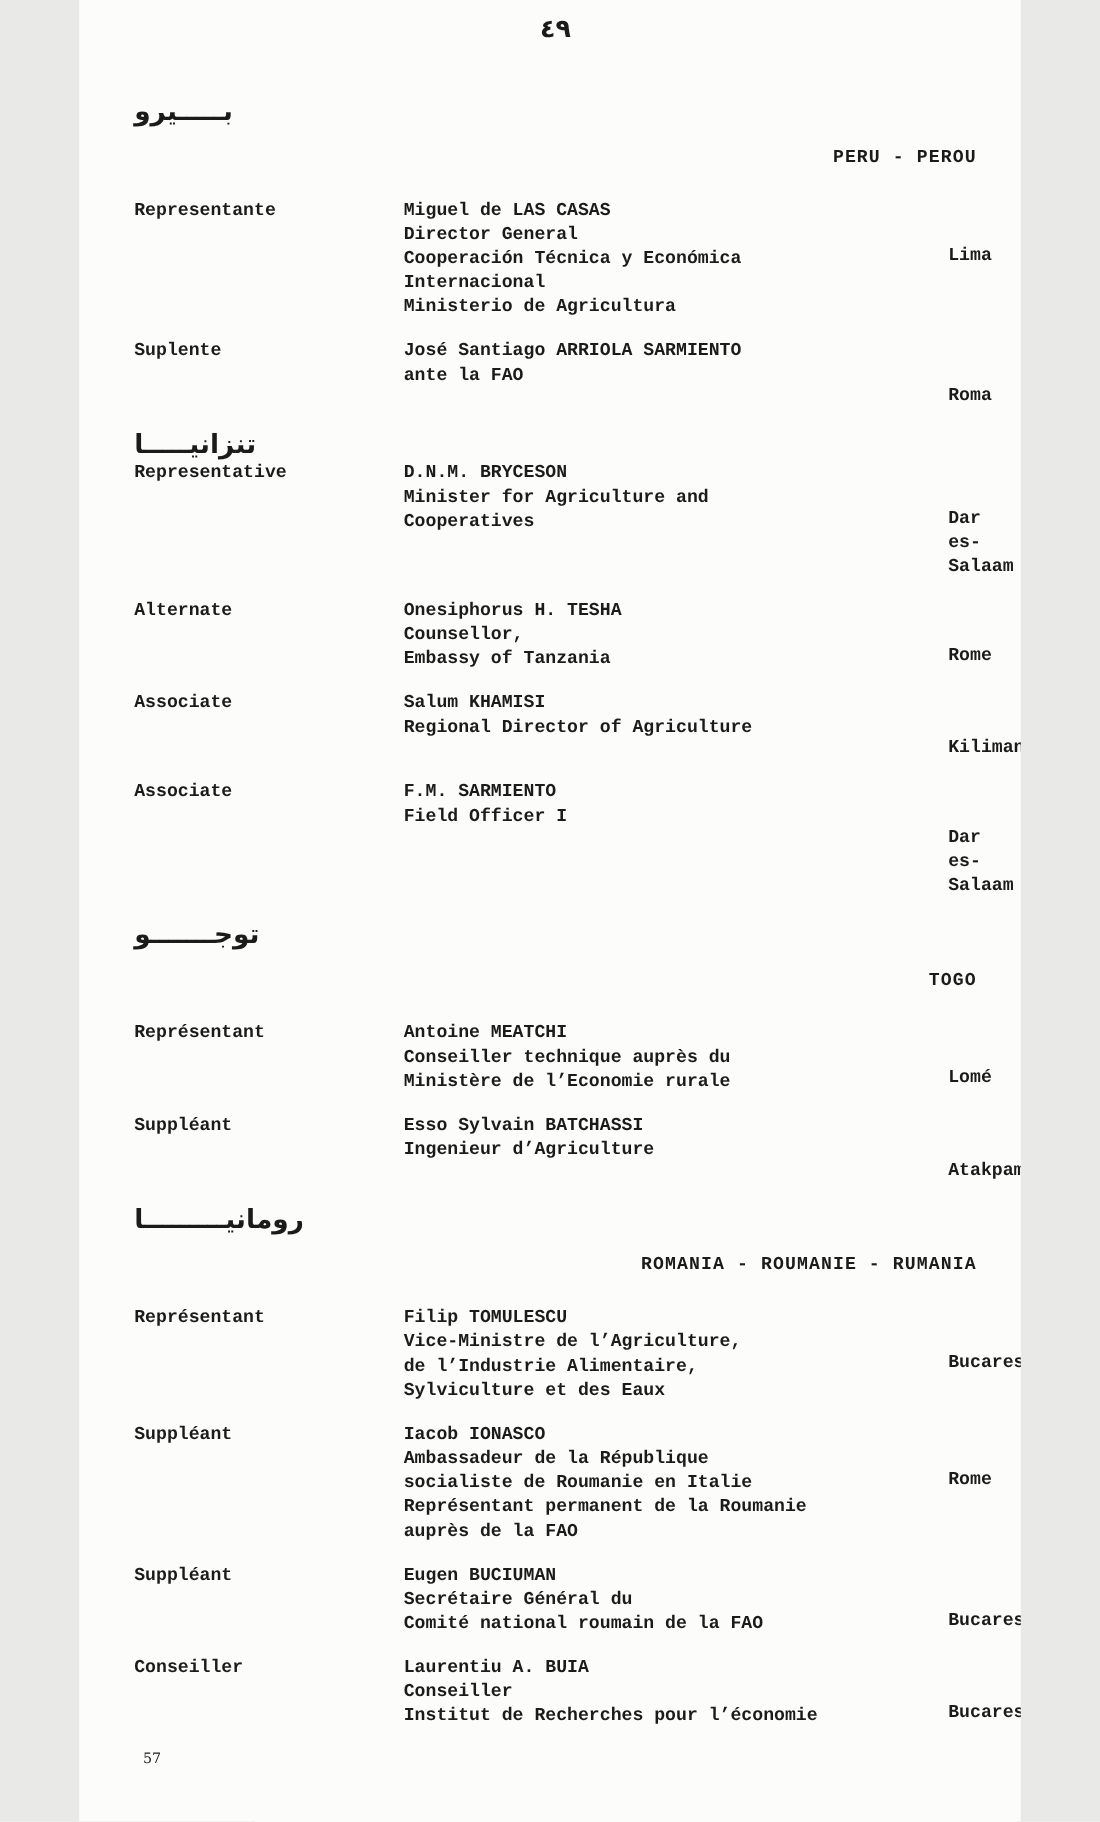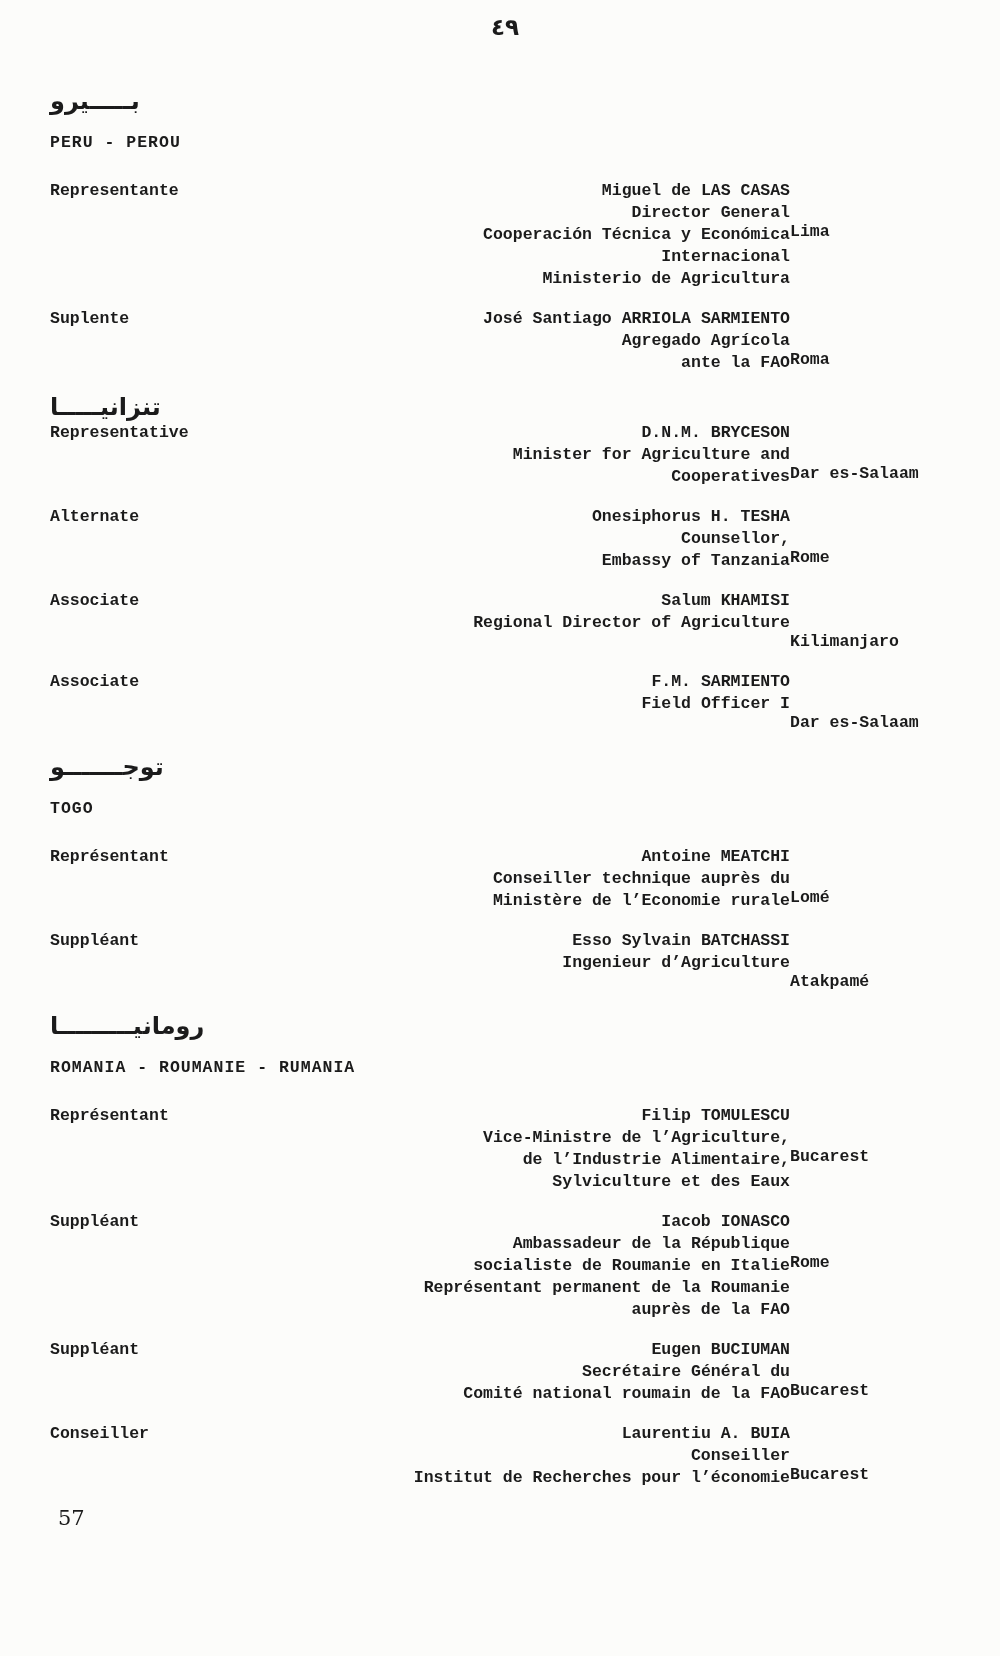--- a/index.html
+++ b/index.html
@@ -1,18 +1,18 @@
 <!DOCTYPE html>
 <html><head>
 <meta charset="utf-8">
 <style>
   html,body { margin:0; padding:0; background:#e9e9e7; }
   .page {
     position:relative;
-    width:1000px; height:1656px;
+    width:856px; height:1656px;
     margin:0 auto;
     background:#fcfcfa;
     color:#1b1b1b;
     box-sizing:border-box;
     padding:12px 40px 0 50px;
     font-family:"Liberation Mono","DejaVu Sans Mono",monospace;
     font-weight:700;
     font-size:16.5px;
     line-height:22px;
     overflow:hidden;
@@ -29,31 +29,31 @@
   .section:first-child { margin-top:0; }
   .arabic {
     text-align:left;
     direction:rtl;
     font-family:"DejaVu Sans",sans-serif;
     font-size:24px;
     line-height:30px;
     font-weight:700;
   }
   .latin {
-    text-align:left;
+    text-align:right;
     margin:16px 0 26px;
     letter-spacing:1px;
   }
   .entry { display:flex; margin-bottom:18px; }
   .role { width:245px; flex:none; }
-  .details { width:495px; flex:none;text-align:right; }
+  .details { width:495px; flex:none; }
   .location { flex:1;margin-top:41px; }
   .bottom-num {
     margin:6px 0 0 8px;
-    font-size:21px;
+    font-size:13px;
     font-family:"DejaVu Serif","Liberation Serif",serif;
     font-weight:400;
   }
 </style>
 </head>
 <body>
 
 <div class="page">
   <div class="top-num">٤٩</div>
 
@@ -69,21 +69,20 @@
             <div class="line">Cooperación Técnica y Económica</div>
             <div class="line">Internacional</div>
             <div class="line">Ministerio de Agricultura</div>
           </div>
           <div class="location">Lima</div>
         </div>
         <div class="entry">
           <div class="role">Suplente</div>
           <div class="details">
             <div class="line">José Santiago ARRIOLA SARMIENTO</div>
-            <div class="line">Agregado Agrícola</div>
             <div class="line">ante la FAO</div>
           </div>
           <div class="location">Roma</div>
         </div>
       </div>
       <div class="section">
         <div class="arabic" dir="rtl">تنزانيـــــا</div>
         <div class="entry">
           <div class="role">Representative</div>
           <div class="details">

